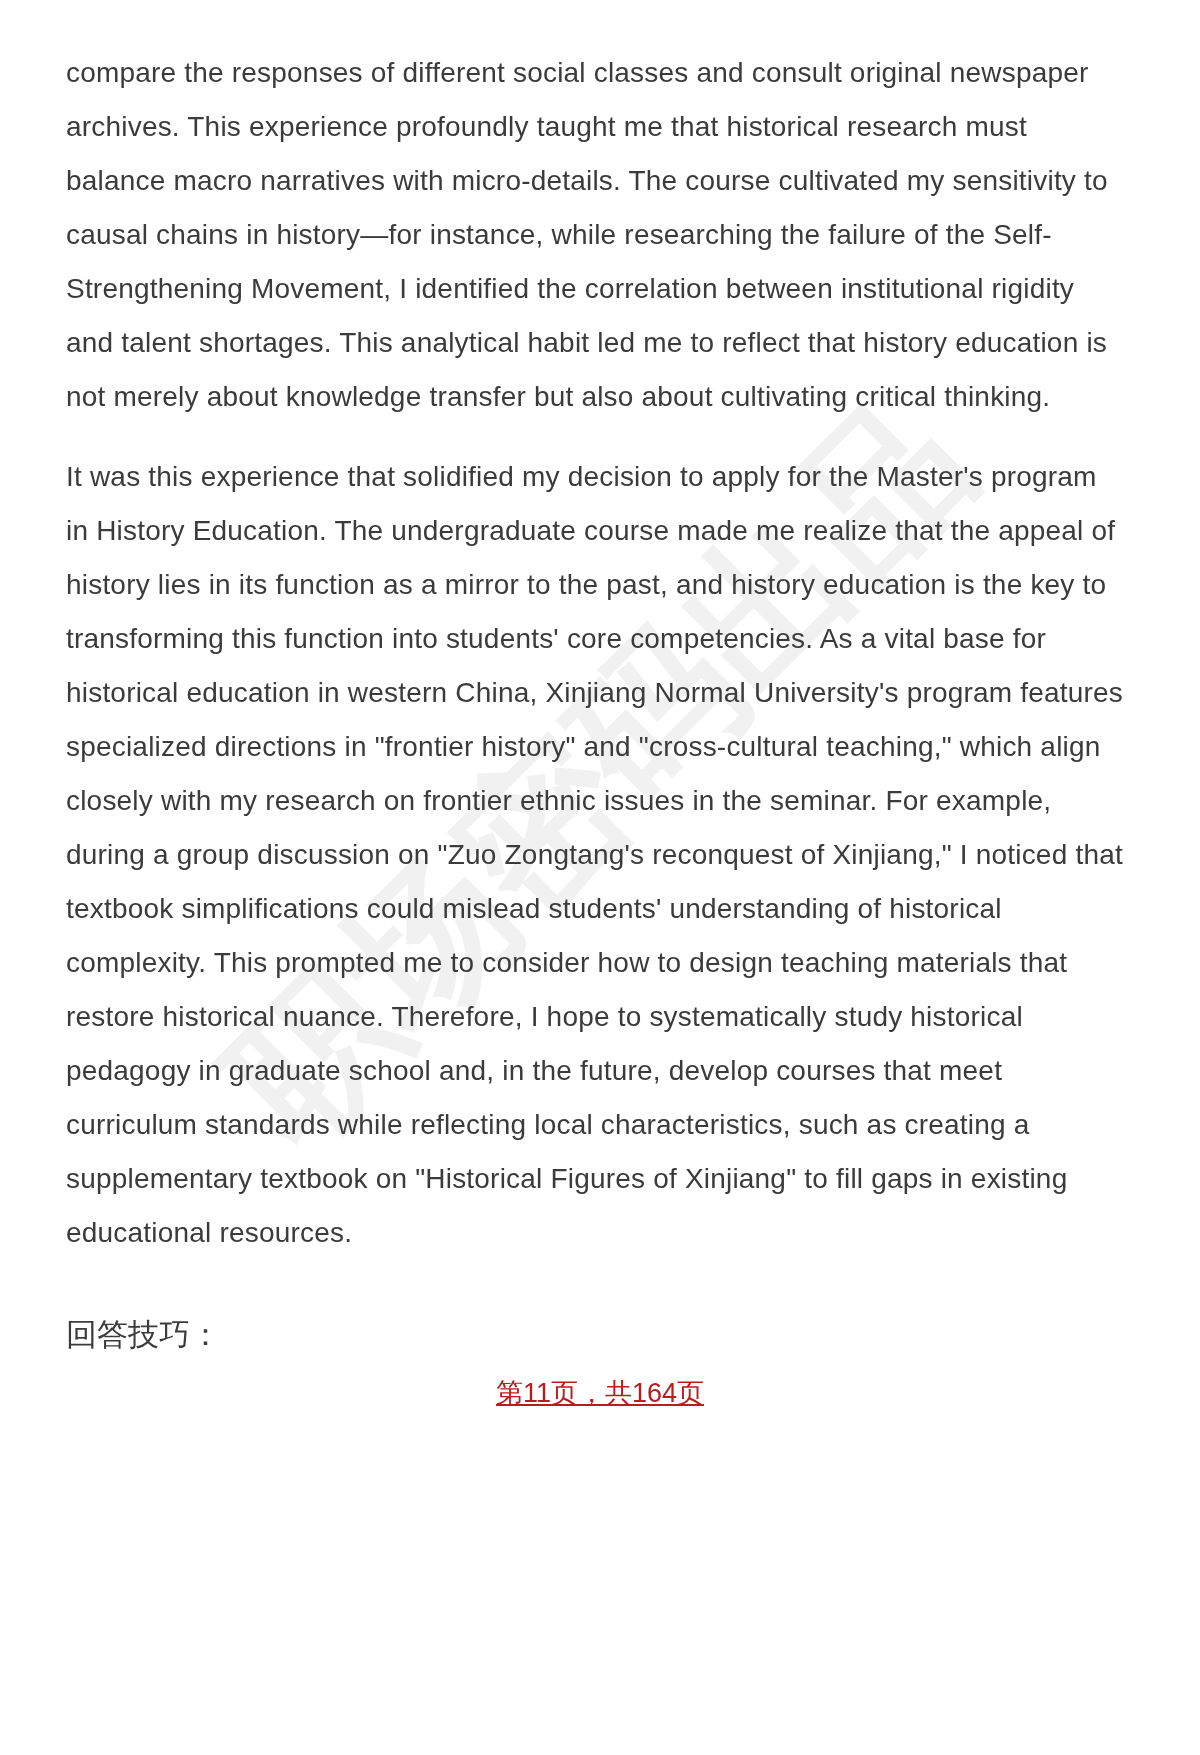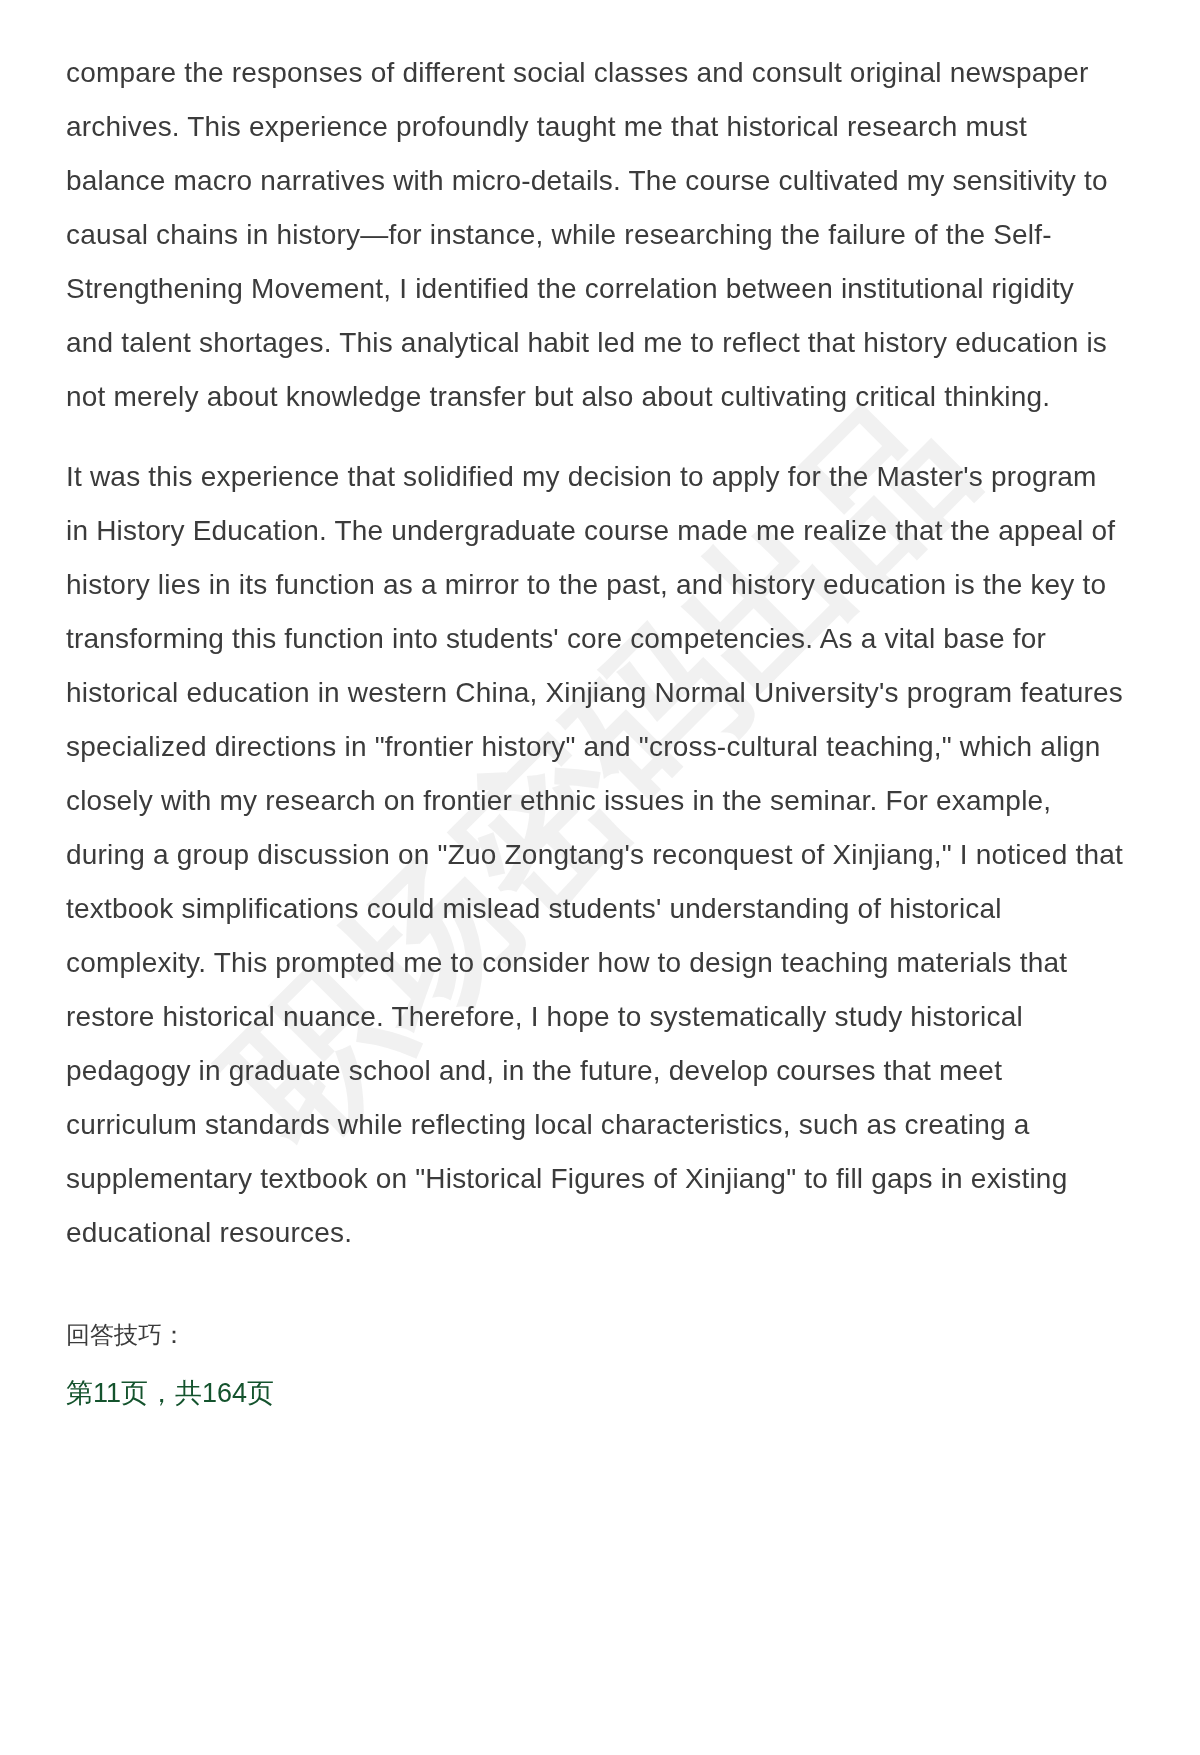--- a/index.html
+++ b/index.html
@@ -23,39 +23,41 @@
     padding: 46px 66px 0 66px;
   }
   .para {
     font-size: 28px;
     line-height: 54px;
     margin: 0 9px 26px 0;
     text-align: left;
     letter-spacing: 0.2px;
   }
   .zh-heading {
-    font-size: 24px;
+    font-size: 31px;
     line-height: 54px;
     margin: 48px 0 0 0;
     color: #3b3b3b;
   }
   .zh-line {
     font-size: 27px;
     line-height: 56px;
     margin: 4px 0 0 0;
     color: #3b3b3b;
   }
   .footer {
     position: relative;
     z-index: 2;
     margin-top: 6px;
     width: 100%;
+    text-align: center;
     font-size: 27px;
     line-height: 50px;
-    color: #14532d;
+    color: #b91c1c;
+    text-decoration: underline;
   }
   .watermark {
     position: absolute;
     z-index: 1;
     left: 50%;
     top: 44%;
     transform: translate(-50%, -50%) rotate(-45deg);
     font-size: 160px;
     white-space: nowrap;
     color: rgba(120, 120, 120, 0.10);

